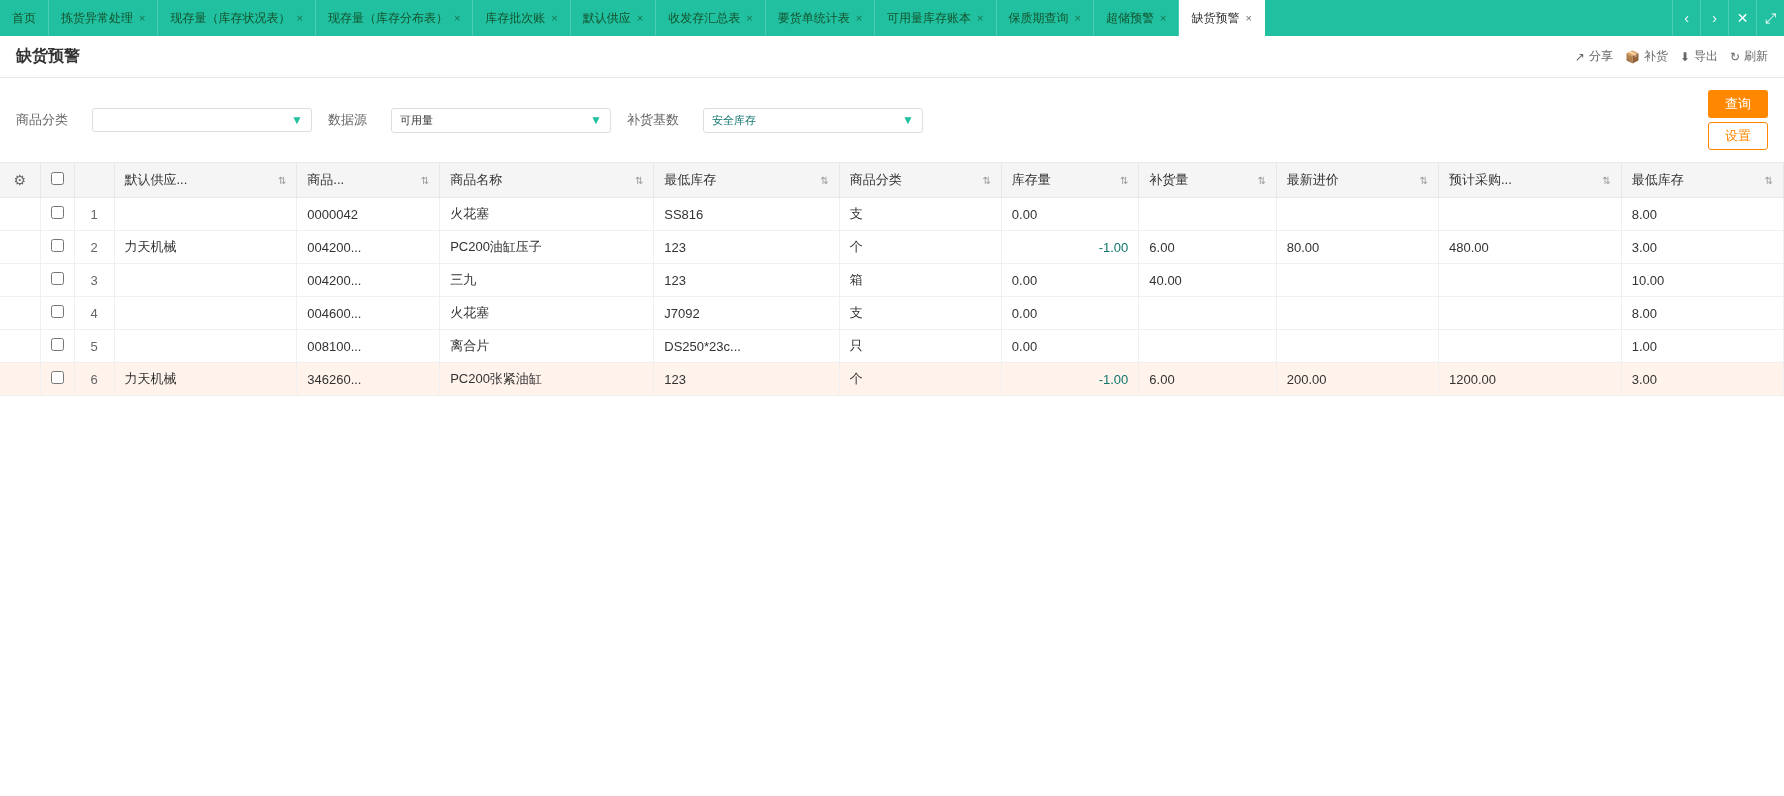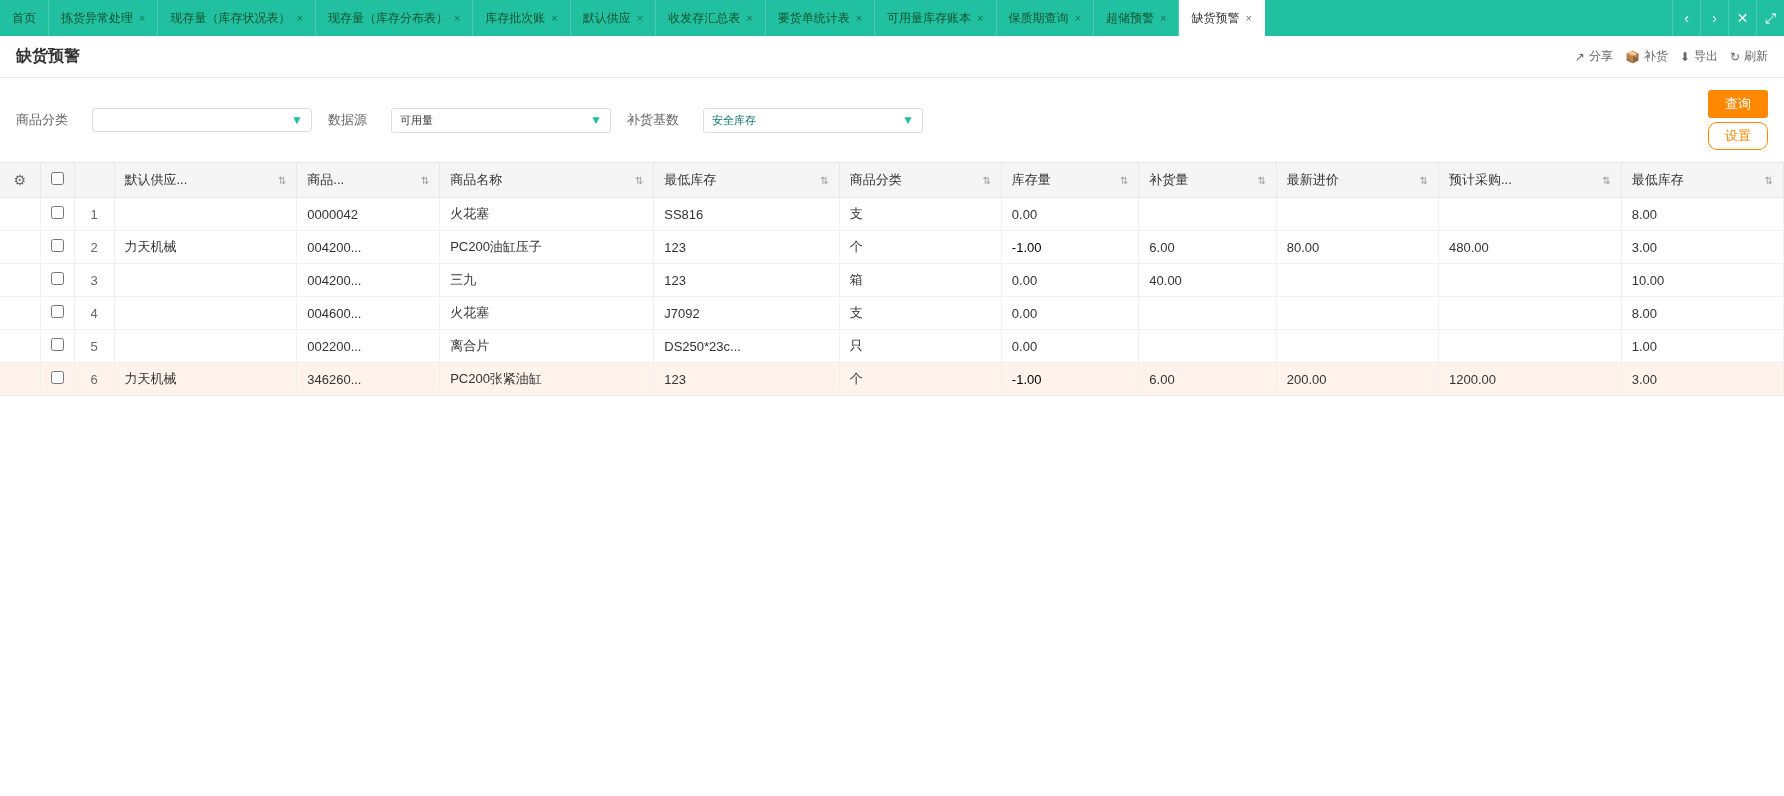--- a/index.html
+++ b/index.html
@@ -135,21 +135,21 @@
       border: none;
       border-radius: 3px;
       padding: 5px 16px;
       cursor: pointer;
       font-size: 13px;
     }
     .btn-settings {
       background: #fff;
       color: #ff8800;
       border: 1px solid #ff8800;
-      border-radius: 9px;
+      border-radius: 3px;
       padding: 4px 16px;
       cursor: pointer;
       font-size: 13px;
     }
 
     
     .table-container {
       padding: 0;
     }
     table {
@@ -208,21 +208,22 @@
     .th-settings {
       width: 40px;
       text-align: center;
     }
     .gear-icon {
       font-size: 14px;
       color: #666;
       cursor: pointer;
     }
     .negative {
-      color: #000000;
+      color: #0f766e;
+      text-align: right;
     }
   </style>
 </head>
 <body>
 
 <div class="tab-bar">
   <div class="tab-item">
     <span>首页</span>
   </div>
   <div class="tab-item">
@@ -474,21 +475,21 @@
       <td></td>
       <td>8.00</td>
     </tr>
           <tr>
       <td class="checkbox-cell"></td>
       <td class="checkbox-cell">
         <input type="checkbox" style="">
       </td>
       <td class="row-num">5</td>
       <td></td>
-      <td>002200...</td>
+      <td>008100...</td>
       <td>离合片</td>
       <td>DS250*23c...</td>
       <td>只</td>
       <td class="">0.00</td>
       <td></td>
       <td></td>
       <td></td>
       <td>1.00</td>
     </tr>
           <tr class="highlighted">

